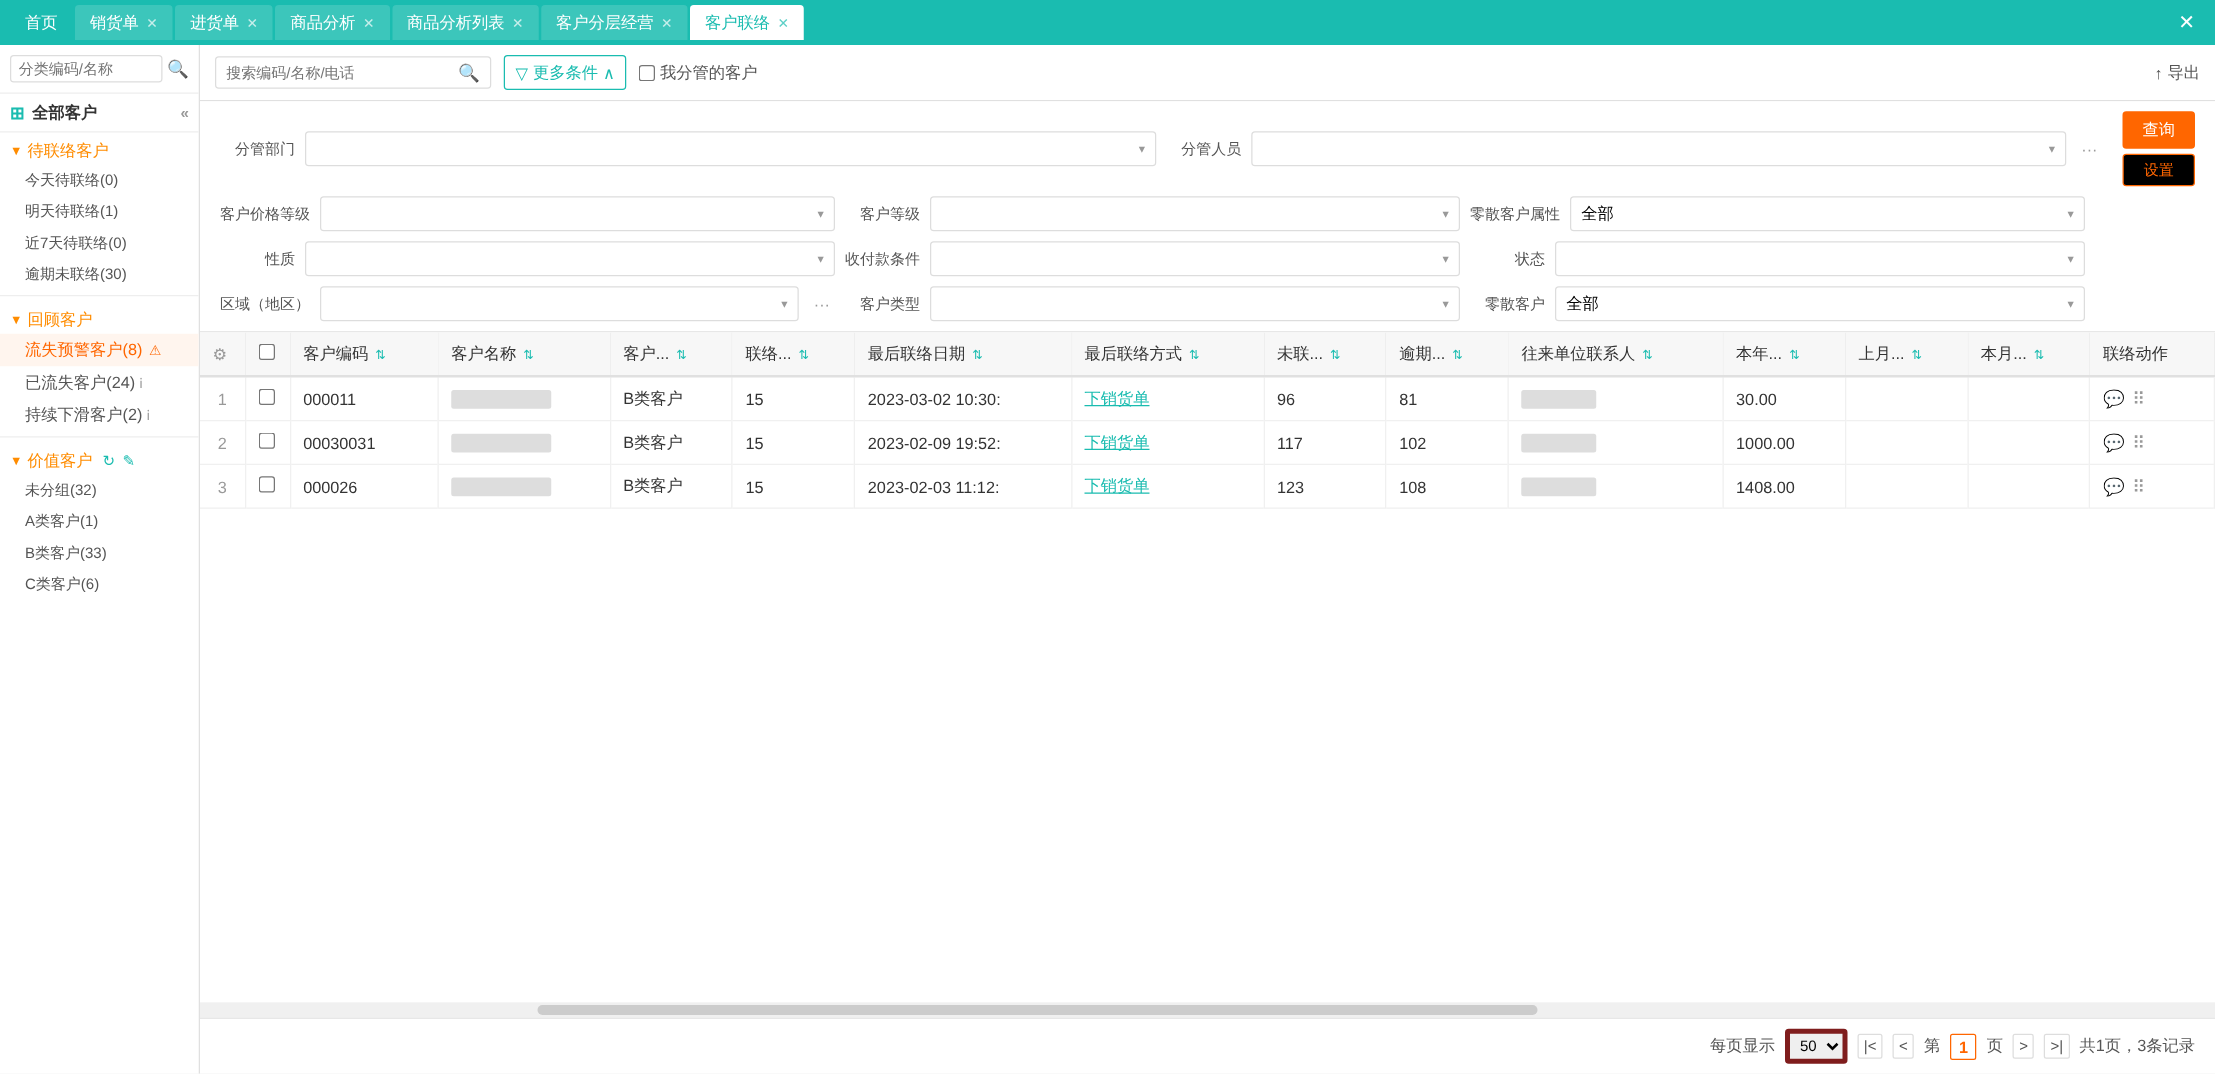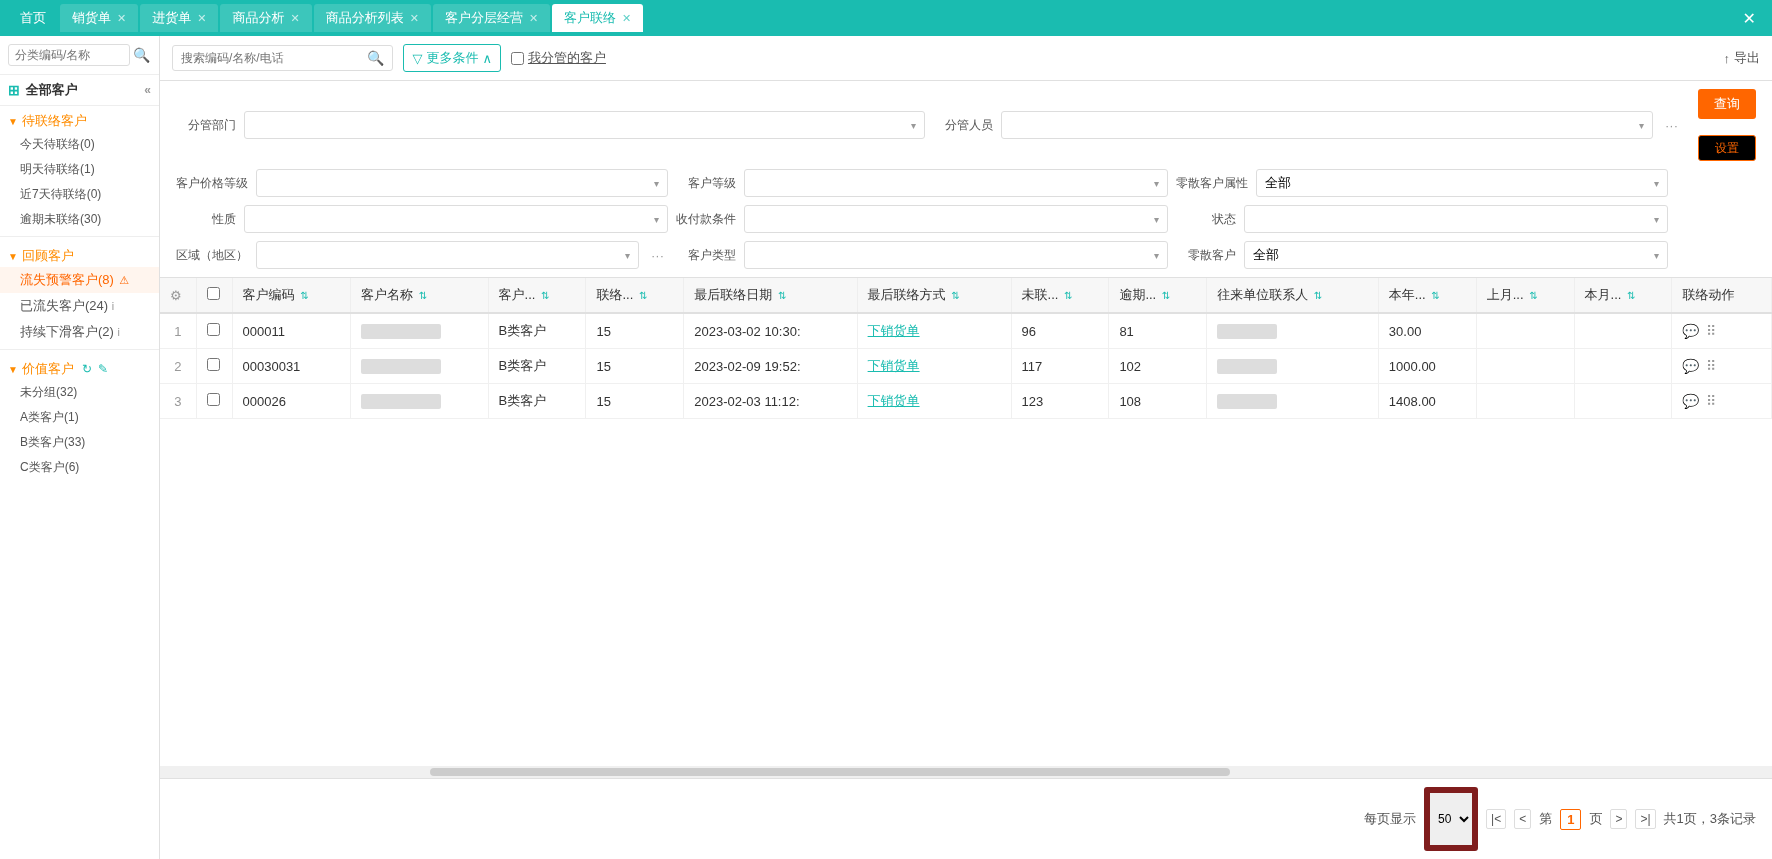--- a/index.html
+++ b/index.html
@@ -187,21 +187,20 @@
       border-radius: 3px;
       padding: 4px 8px;
     }
     .filter-my-customer {
       display: flex;
       align-items: center;
       gap: 4px;
       color: #555;
       font-size: 12px;
       cursor: pointer;
-      text-decoration: underline;
     }
     .filter-my-customer input[type=checkbox] { cursor: pointer; }
     .export-btn {
       margin-left: auto;
       display: flex;
       align-items: center;
       gap: 4px;
       color: #555;
       font-size: 12px;
       cursor: pointer;
@@ -346,23 +345,23 @@
       padding: 8px 16px;
       display: flex;
       align-items: center;
       justify-content: flex-end;
       gap: 8px;
       flex-shrink: 0;
       font-size: 12px;
       color: #555;
     }
     .bottom-bar select {
-      border: 6px solid #7f1d1d;
-      border-radius: 3px;
-      padding: 18px 4px;
+      border: 4px solid #7f1d1d;
+      border-radius: 3px;
+      padding: 2px 4px;
       font-size: 12px;
       outline: none;
     }
     .page-nav-btn {
       cursor: pointer;
       color: #555;
       padding: 2px 4px;
       border: 1px solid #ddd;
       border-radius: 2px;
       background: #fff;
@@ -513,21 +512,21 @@
           </div>
         </div>
         <div class="filter-field">
           <span class="filter-label">分管人员</span>
           <div class="filter-select" style="flex:2;">
             <span></span>
             <span class="chevron">▾</span>
           </div>
           <span class="filter-more-dots">···</span>
         </div>
-        <div style="display:flex;flex-direction:column;gap:16px;margin-left:8px;">
+        <div style="display:flex;flex-direction:column;gap:4px;margin-left:8px;">
           <button class="query-btn">查询</button>
           <button class="settings-btn">设置</button>
         </div>
       </div>
 
       <div class="filter-row">
         <div class="filter-field">
           <span class="filter-label">客户价格等级</span>
           <div class="filter-select" style="flex:2;">
             <span></span>

